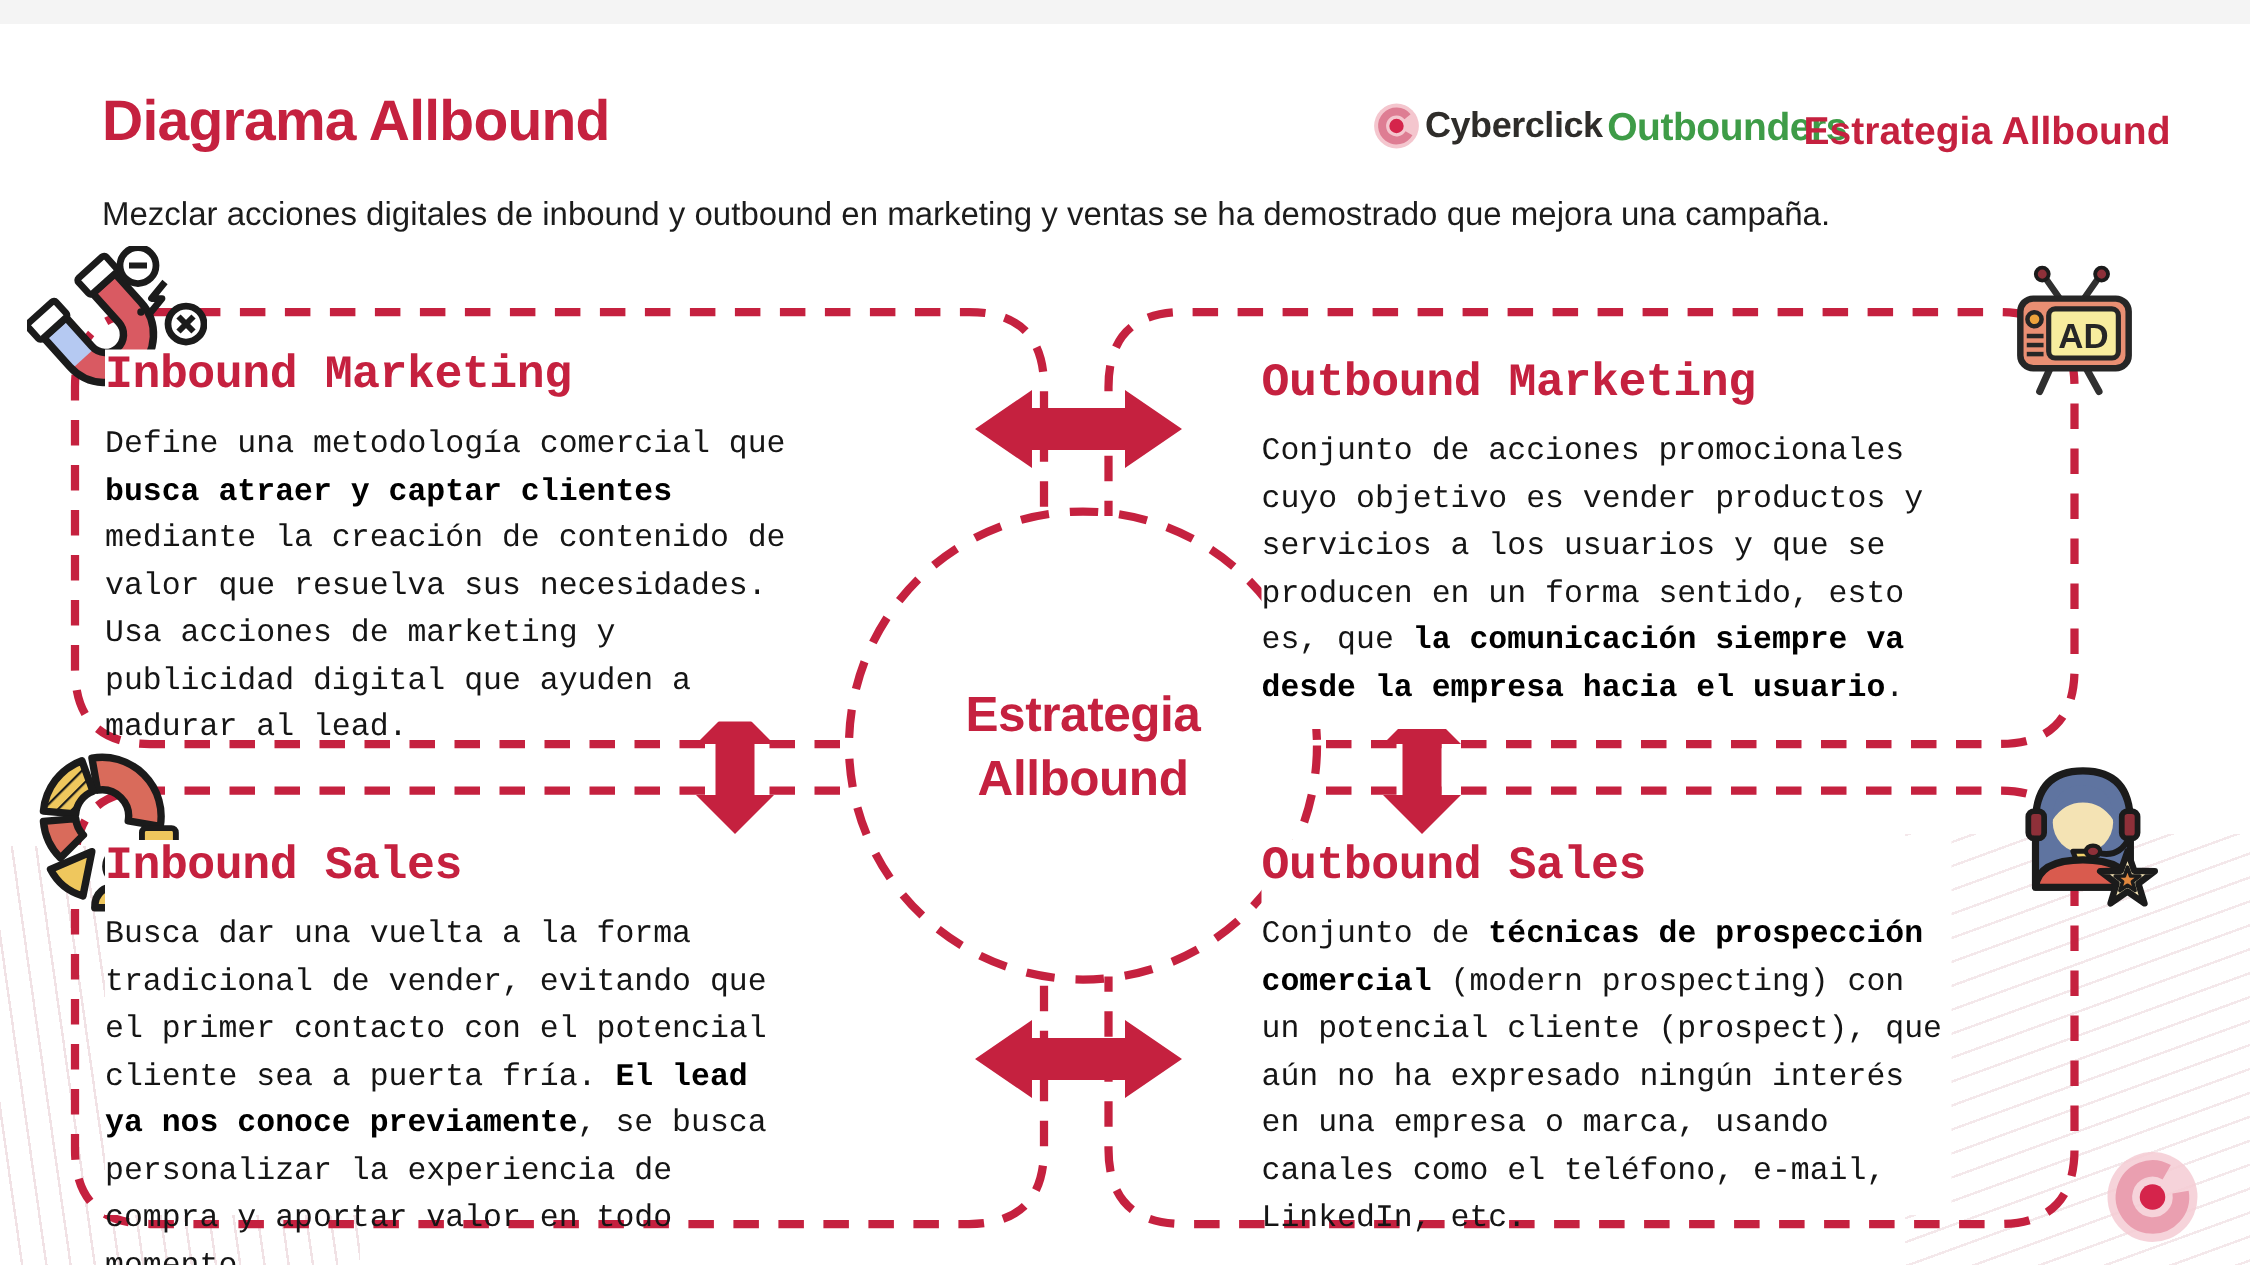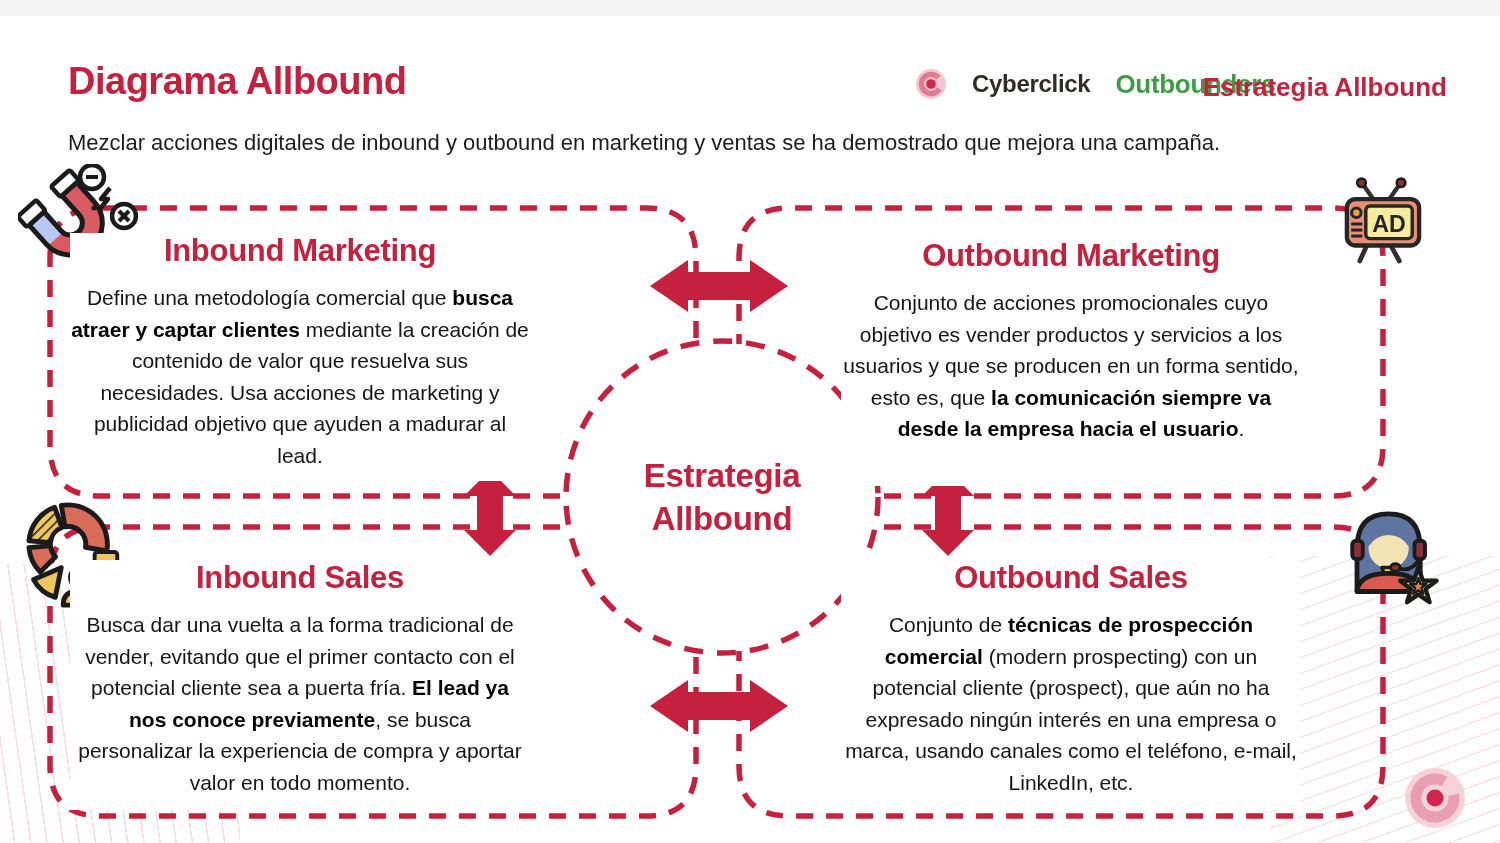--- a/index.html
+++ b/index.html
@@ -19,25 +19,25 @@
   .stripes-br{left:1270px;top:540px;width:230px;height:303px;
     background:repeating-linear-gradient(160deg, rgba(205,150,162,.22) 0 1.6px, transparent 1.6px 15px);}
   .diagram-svg{position:absolute;left:0;top:0;width:1500px;height:843px;}
   .dash{fill:none;stroke:var(--red);stroke-width:5.5;stroke-dasharray:17 13;}
   .dash-circle{fill:none;stroke:var(--red);stroke-width:5.5;stroke-dasharray:19 14;}
   .red-fill{fill:var(--red);}
   .page-title{position:absolute;left:68px;top:44px;font-size:38px;font-weight:700;
     color:var(--red);letter-spacing:-0.5px;}
   .page-subtitle{position:absolute;left:68px;top:114px;width:1250px;font-size:22px;
     color:var(--ink);}
-  .logo-row{position:absolute;left:915px;top:52px;display:flex;align-items:center;gap:25px;justify-content:flex-end;}
+  .logo-row{position:absolute;left:915px;top:52px;display:flex;align-items:center;gap:3px;justify-content:flex-end;}
   .logo-cyberclick{font-size:24px;font-weight:700;color:#2f2d2a;letter-spacing:-0.3px;}
   .logo-outbounders{font-size:26px;font-weight:600;color:var(--green);letter-spacing:-0.3px;}
   .header-right{position:absolute;top:56px;right:53px;font-size:26px;font-weight:600;color:var(--red);}
-  .section{position:absolute;width:460px;text-align:center;background:#fff;}
+  .section{position:absolute;width:460px;text-align:left;background:#fff;font-family:Liberation Mono, monospace;}
   .section.tl{left:70px;top:217px;height:248px;}
   .section.tr{left:841px;top:222px;height:248px;}
   .section.bl{left:70px;top:544px;height:250px;}
   .section.br{left:841px;top:544px;height:250px;}
   .section h2{margin:0 0 13px 0;font-size:31px;font-weight:700;color:var(--red);letter-spacing:-0.3px;}
   .section p{margin:0;font-size:21px;line-height:31.5px;color:#151515;}
   .section p b{font-weight:700;color:#000;}
   .center-label{position:absolute;left:572px;top:438px;width:300px;text-align:center;
     font-size:33px;line-height:43px;font-weight:700;color:var(--red);letter-spacing:-0.3px;}
   .corner-icon{position:absolute;}
@@ -137,21 +137,21 @@
     <rect x="19" y="44" width="11" height="19" rx="4" fill="#8E3039" stroke="#1b1b1b" stroke-width="4"></rect>
     <rect x="84" y="44" width="11" height="19" rx="4" fill="#8E3039" stroke="#1b1b1b" stroke-width="4"></rect>
     <path d="M89,63 Q82,77 67,73" fill="none" stroke="#1b1b1b" stroke-width="4"></path>
     <ellipse cx="64" cy="72" rx="5" ry="4" fill="#8E3039" stroke="#1b1b1b" stroke-width="3"></ellipse>
     <path d="M88,72 L92.7,85.5 L107,85.8 L95.6,94.5 L99.8,108.2 L88,100 L76.2,108.2 L80.4,94.5 L69,85.8 L83.3,85.5 Z" fill="#F4E3B4" stroke="#1b1b1b" stroke-width="4.5" stroke-linejoin="round"></path>
     <path d="M88,83 L90.1,89.1 L96.6,89.2 L91.4,93.1 L93.3,99.3 L88,95.6 L82.7,99.3 L84.6,93.1 L79.4,89.2 L85.9,89.1 Z" fill="#E0873F" stroke="#1b1b1b" stroke-width="2.5" stroke-linejoin="round"></path>
   </svg>
 
   <div class="section tl">
     <h2>Inbound Marketing</h2>
-    <p><span>Define una metodología comercial que </span><b>busca atraer y captar clientes</b><span> mediante la creación de contenido de valor que resuelva sus necesidades. Usa acciones de marketing y publicidad objetivo que ayuden a madurar al lead.</span></p>
+    <p><span>Define una metodología comercial que </span><b>busca atraer y captar clientes</b><span> mediante la creación de contenido de valor que resuelva sus necesidades. Usa acciones de marketing y publicidad digital que ayuden a madurar al lead.</span></p>
   </div>
 
   <div class="section tr">
     <h2>Outbound Marketing</h2>
     <p><span>Conjunto de acciones promocionales cuyo objetivo es vender productos y servicios a los usuarios y que se producen en un forma sentido, esto es, que </span><b>la comunicación siempre va desde la empresa hacia el usuario</b><span>.</span></p>
   </div>
 
   <div class="section bl">
     <h2>Inbound Sales</h2>
     <p><span>Busca dar una vuelta a la forma tradicional de vender, evitando que el primer contacto con el potencial cliente sea a puerta fría. </span><b>El lead ya nos conoce previamente</b><span>, se busca personalizar la experiencia de compra y aportar valor en todo momento.</span></p>

